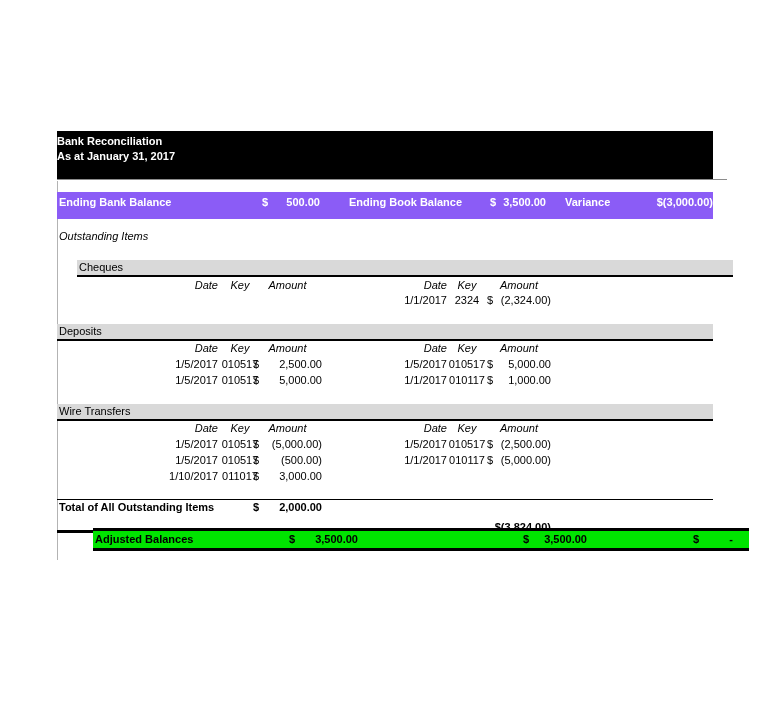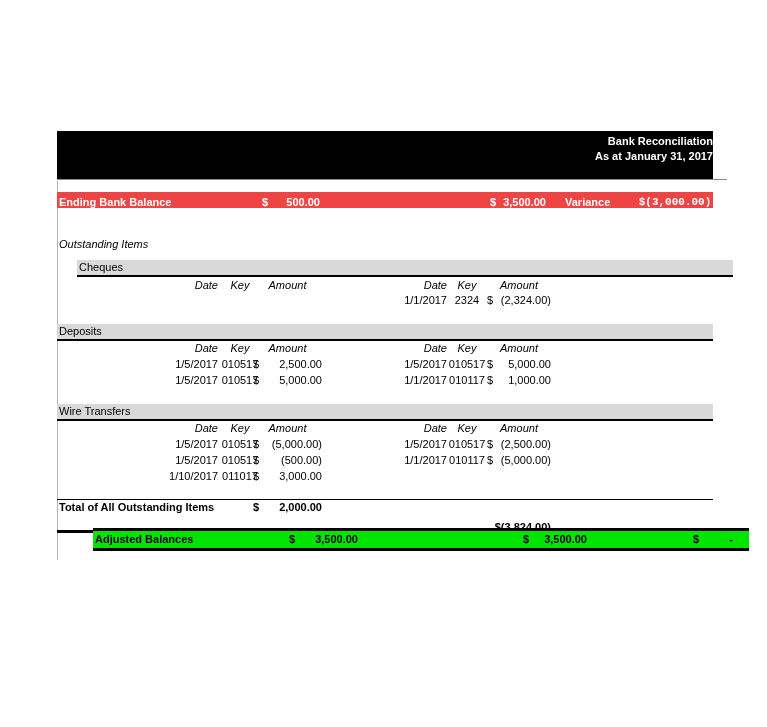--- a/index.html
+++ b/index.html
@@ -20,41 +20,41 @@
   
   .c-label     { left:2px; }
   .c-ld        { left:86px;  width:75px; text-align:right; }
   .c-lk        { left:163px; width:40px; text-align:center; }
   .c-la        { left:196px; width:69px; }
   .c-rd        { left:315px; width:75px; text-align:right; }
   .c-rk        { left:390px; width:40px; text-align:center; }
   .c-ra        { left:430px; width:64px; }
   .c-ra-str    { left:430px; width:64px; text-align:right;margin-top:20px; }
   .c-vl        { left:508px; width:80px; }
-  .c-va        { left:580px; width:76px; text-align:center;font-family:Liberation Mono, monospace; }
+  .c-va        { left:580px; width:76px; text-align:right; }
   .c-bank-amt  { left:205px; width:58px; }
   .c-book-label{ left:292px; }
   .c-book-amt  { left:433px; width:56px; }
   .c-gva       { left:600px; width:40px; }
 
   .title-block {
     position:absolute; left:57px; top:131px; width:656px; height:48px;
     background:#000; color:#fff; font-weight:bold; font-size:11px;
-    text-align:right; padding-top:3px; line-height:15px;
+    text-align:left; padding-top:3px; line-height:15px;
   }
   .hline {
     position:absolute; left:57px; top:179px; width:670px; height:1px;
     background:#8c8c8c;
   }
   .vline {
     position:absolute; left:57px; top:181px; width:1px; height:379px;
     background:#b3b3b3;
   }
-  .balance-row { top:192px; height:16px; line-height:21px; background:#ef4444; color:#fff; font-weight:bold; }
-  .outstanding { top:229px;margin-top:8px; }
+  .balance-row { top:192px; height:27px; line-height:21px; background:#8b5cf6; color:#fff; font-weight:bold; }
+  .outstanding { top:229px; }
   .band { background:#D9D9D9; border-bottom:2px solid #000; height:17px; line-height:15px; padding-left:2px; }
   .band-cheques  { top:260px;margin-left:20px; }
   .hdr-cheques   { top:278px; }
   .cheq-r1       { top:293px; }
   .band-deposits { top:324px; }
   .hdr-deposits  { top:341px; }
   .dep-r1 { top:357px; }
   .dep-r2 { top:373px; }
   .band-wire { top:404px; }
   .hdr-wire  { top:421px; }
@@ -79,20 +79,21 @@
 </div>
 <div class="hline"></div>
 <div class="vline"></div>
 
 <div class="row balance-row">
   <span class="c-label">Ending Bank Balance</span>
   <span class="c-bank-amt amt">
     <span>$</span>
     <span>500.00</span>
   </span>
+  <span class="c-book-label">Ending Book Balance</span>
   <span class="c-book-amt amt">
     <span>$</span>
     <span>3,500.00</span>
   </span>
   <span class="c-vl">Variance</span>
   <span class="c-va">$(3,000.00)</span>
 </div>
 
 <div class="row outstanding">
   <span class="c-label it">Outstanding Items</span>

